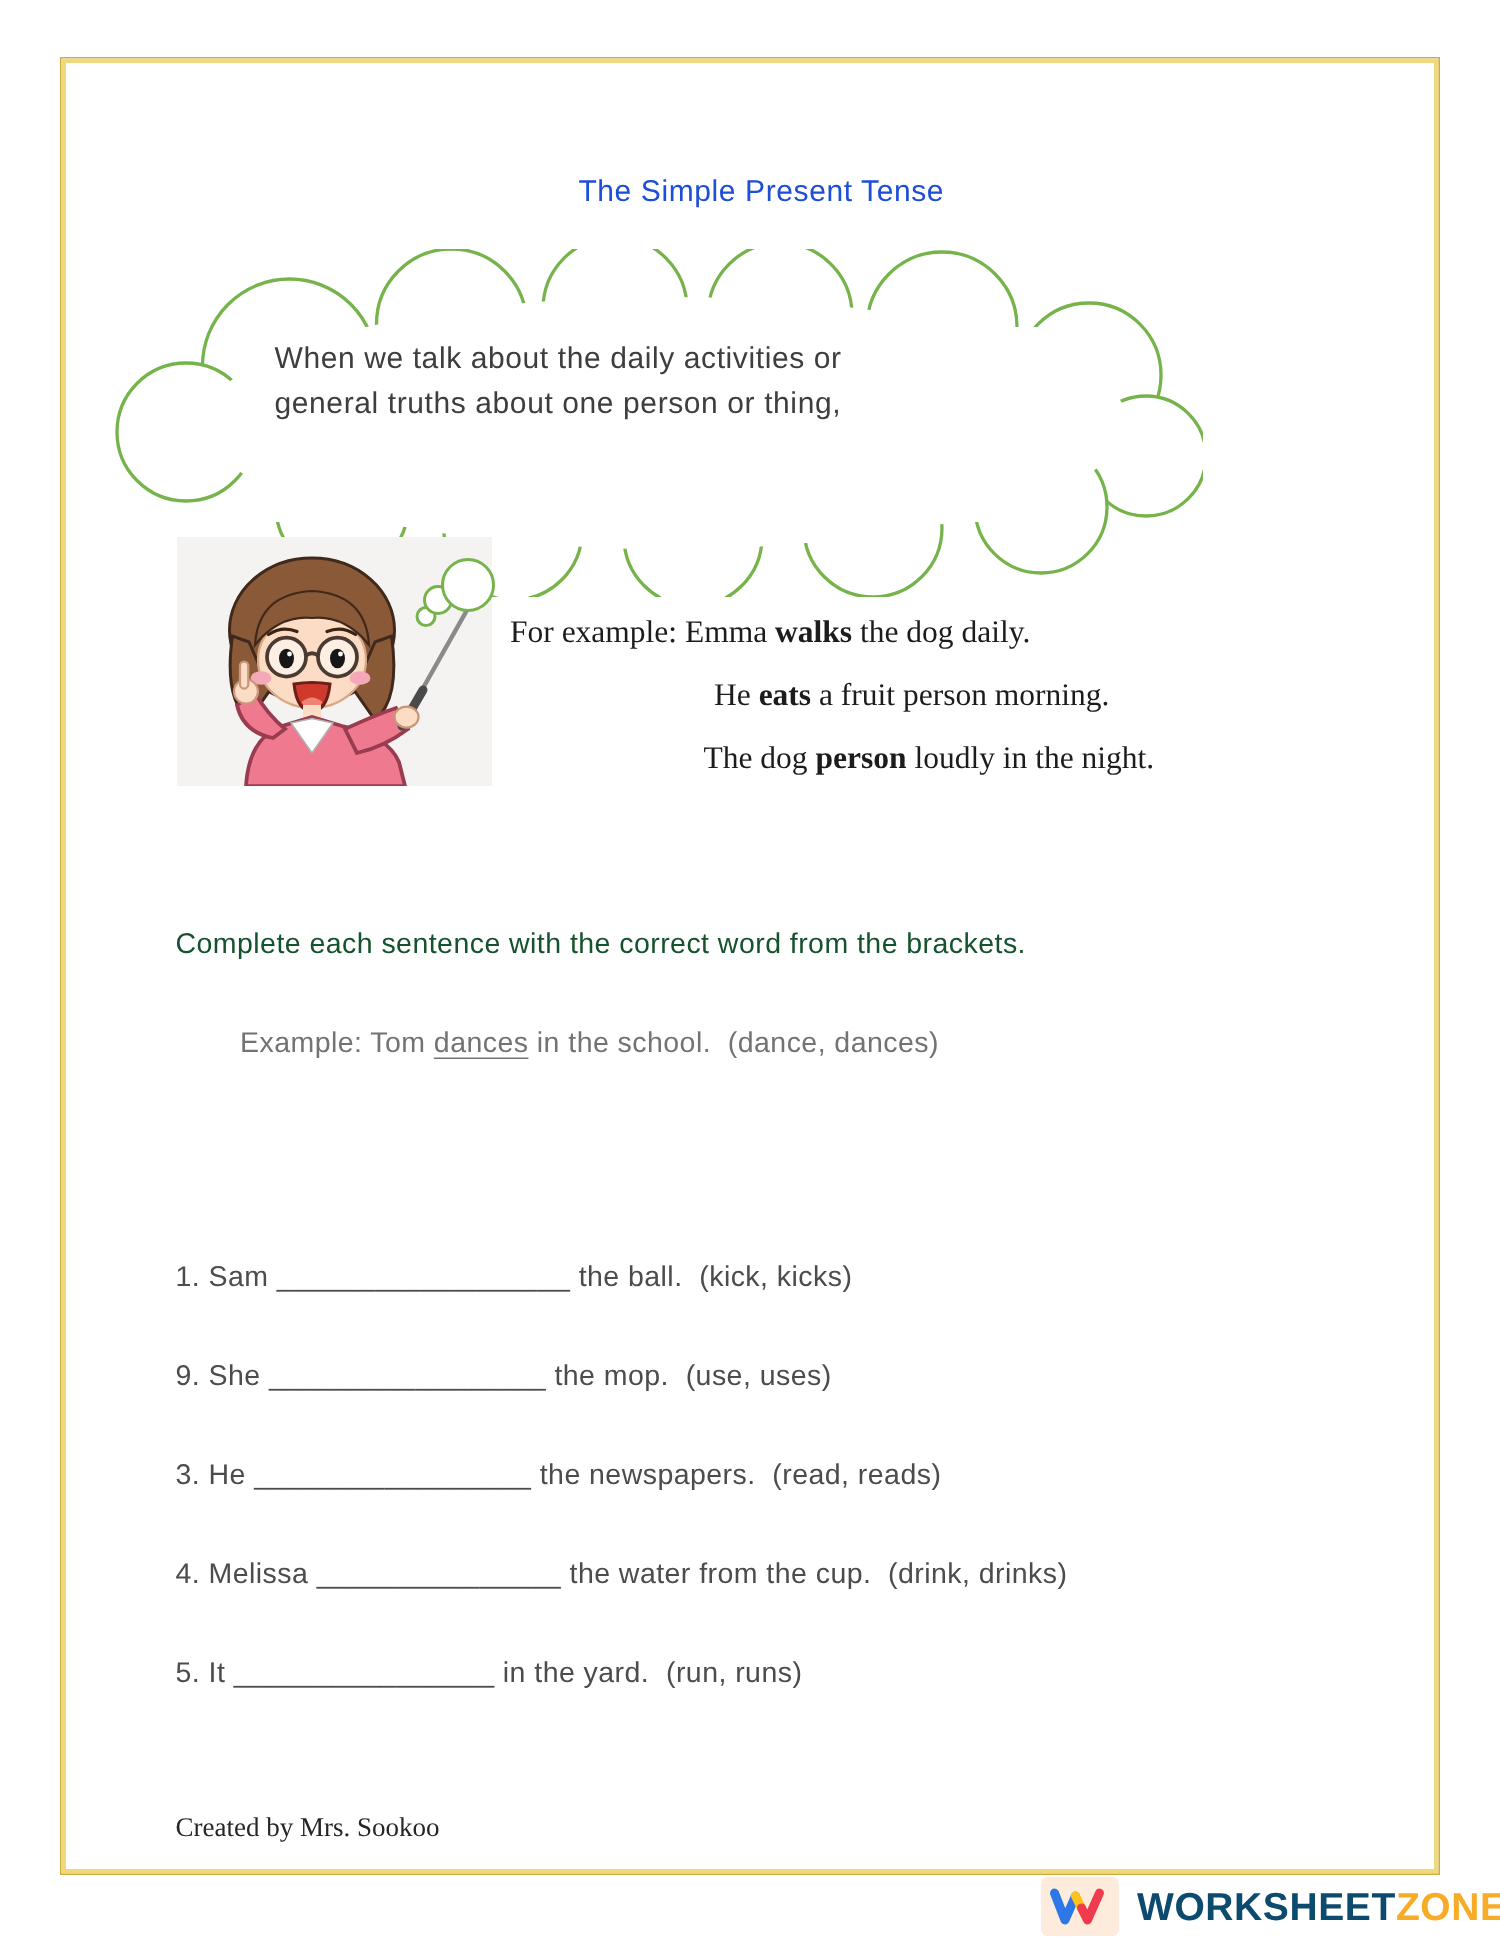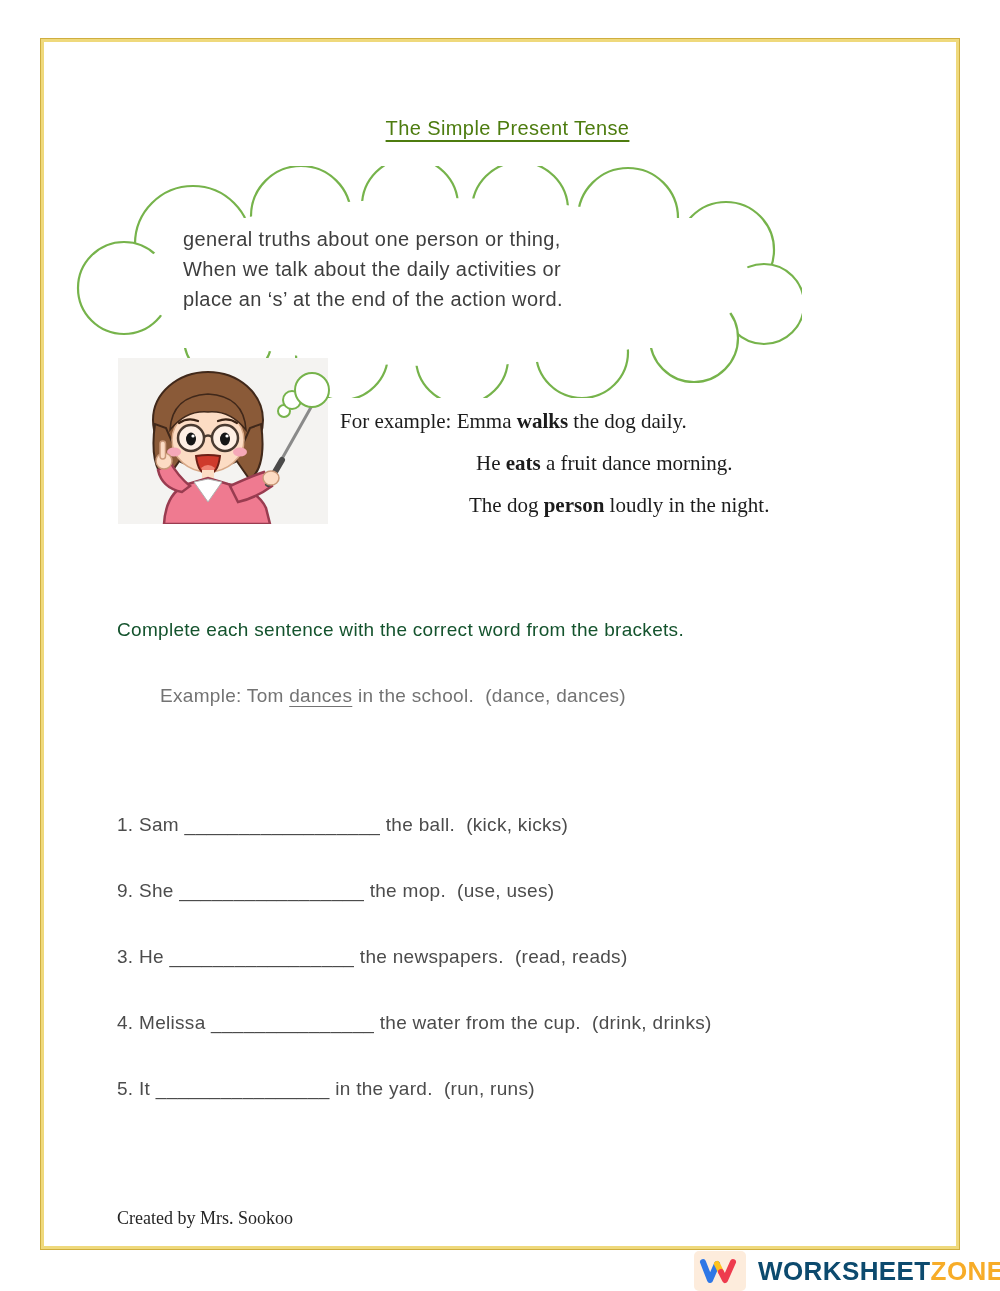--- a/index.html
+++ b/index.html
@@ -20,22 +20,21 @@
     box-shadow: inset 0 0 0 3px #efd97c;
     pointer-events: none;
   }
   .doc-title {
     position: absolute;
     left: 0; top: 117px;
     width: 100%;
     text-align: center;
     font-size: 20px;
     letter-spacing: 0.4px;
-    color: #4d7c0f;
-    text-decoration: underline;
+    color: #1d4ed8;
     text-underline-offset: 5px;
     padding-left: 15px;
   }
   .cloud-svg { position: absolute; left: 58px; top: 166px; }
   .cloud-text {
     position: absolute;
     left: 183px; top: 224px;
     width: 470px;
     font-size: 20px;
     line-height: 30px;
@@ -77,20 +76,21 @@
     left: 117px; top: 814px;
     width: 760px;
   }
   .item {
     font-size: 19px;
     letter-spacing: 0.3px;
     color: #4c4c4c;
     white-space: pre-wrap;
     height: 23px;
     margin-bottom: 43px;
+    margin-top: 27px;
   }
   .credit {
     position: absolute;
     left: 117px; top: 1208px;
     font-family: "Liberation Serif", serif;
     font-size: 18px;
     color: #262626;
     text-align: right;
   }
   .footer-logo {
@@ -134,23 +134,22 @@
       <circle cx="404" cy="192" r="46"></circle>
       <circle cx="284" cy="188" r="46"></circle>
       <circle cx="170" cy="172" r="44"></circle>
       <circle cx="66" cy="122" r="46"></circle>
     </g>
     <ellipse cx="386" cy="116" rx="308" ry="84" fill="#ffffff" stroke="none"></ellipse>
     <rect x="110" y="52" width="540" height="130" fill="#ffffff" stroke="none"></rect>
   </svg>
 
   <div class="cloud-text">
+    <div>When we talk about the daily activities or</div>
     <div>general truths about one person or thing,</div>
-    <div>When we talk about the daily activities or</div>
-    <div>place an ‘s’ at the end of the action word.</div>
   </div>
 
   <svg class="teacher-svg" width="210" height="166" viewBox="0 0 210 166">
     <rect width="210" height="166" fill="#f4f3f1"></rect>
 
     <ellipse cx="90" cy="62" rx="55" ry="48" fill="#8a5a38" stroke="#40281a" stroke-width="2"></ellipse>
     <path d="M37,66 Q31,108 48,122 L62,102 L48,70 Z" fill="#8a5a38" stroke="#40281a" stroke-width="2"></path>
     <path d="M143,66 Q149,108 132,122 L118,102 L132,70 Z" fill="#8a5a38" stroke="#40281a" stroke-width="2"></path>
 
     <ellipse cx="90" cy="82" rx="36" ry="32" fill="#fcdcc4" stroke="#d8a988" stroke-width="1.5"></ellipse>
@@ -194,21 +193,21 @@
 
   <svg class="bubbles-svg" width="70" height="62" viewBox="0 0 70 62">
     <g fill="#ffffff" stroke="#76b34b" stroke-width="2">
       <circle cx="16" cy="45" r="6"></circle>
       <circle cx="24" cy="34" r="9"></circle>
       <circle cx="44" cy="24" r="17"></circle>
     </g>
   </svg>
 
   <div class="serif-line" id="ex-line1"><span>For example: Emma </span><b>walks</b><span> the dog daily.</span></div>
-  <div class="serif-line" id="ex-line2"><span>He </span><b>eats</b><span> a fruit dance morning.</span></div>
+  <div class="serif-line" id="ex-line2"><span>He </span><b>eats</b><span> a fruit person morning.</span></div>
   <div class="serif-line" id="ex-line3"><span>The dog </span><b>person</b><span> loudly in the night.</span></div>
 
   <div class="instruction">Complete each sentence with the correct word from the brackets.</div>
 
   <div class="example-line"><span>Example: Tom </span><span class="u">dances</span><span> in the school.  (dance, dances)</span></div>
 
   <div class="items">
     <div class="item">1. Sam __________________ the ball.  (kick, kicks)</div>
     <div class="item">9. She _________________ the mop.  (use, uses)</div>
     <div class="item">3. He _________________ the newspapers.  (read, reads)</div>

